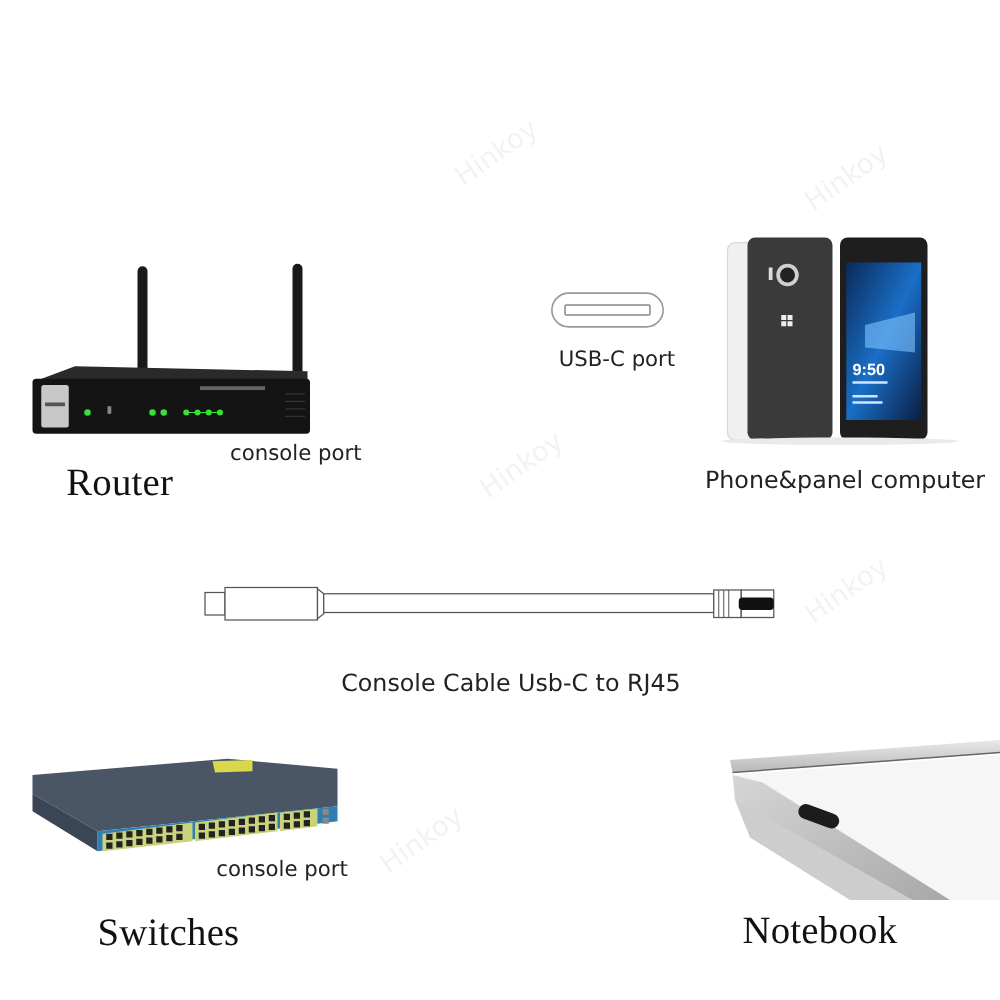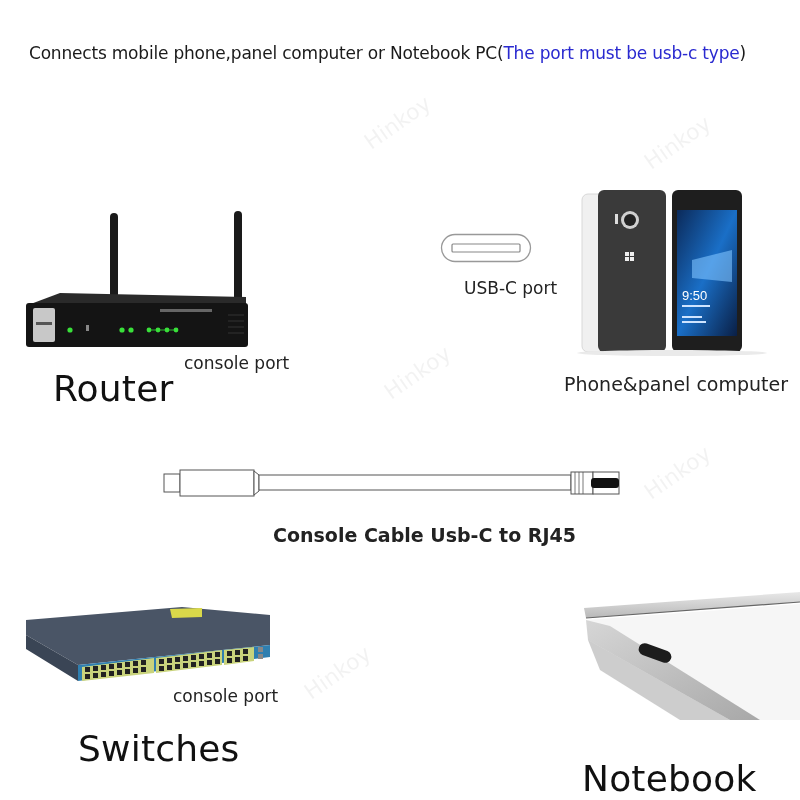--- a/index.html
+++ b/index.html
@@ -5,31 +5,30 @@
   html, body { margin: 0; padding: 0; }
   body {
     width: 800px; height: 800px; background: #ffffff; position: relative; overflow: hidden;
     font-family: "DejaVu Sans", "Liberation Sans", sans-serif; color: #111;
   }
   .abs { position: absolute; }
   .intro { left: 29px; top: 38px; font-size: 17px; line-height: 31.5px; color: #1a1a1a; letter-spacing: -0.2px; }
   .intro .line { white-space: nowrap; }
   .intro .hl { color: #2a2ad0; }
 
-  .big-label { font-size: 36px; color: #111; letter-spacing: 0.2px; white-space: nowrap; }
+  .big-label { font-size: 31px; color: #111; letter-spacing: 0.2px; white-space: nowrap; font-family: Liberation Serif, serif; }
   .mid-label { font-size: 19px; color: #222; white-space: nowrap; }
   .small-label { font-size: 17px; color: #222; white-space: nowrap; }
 
   .watermark { color: rgba(0,0,0,0.05); font-size: 22px; transform: rotate(-35deg); white-space: nowrap; }
 </style>
 </head>
 <body>
 
 <div class="abs intro">
-  <div class="line"><span>Connects mobile phone,panel computer or Notebook PC(</span><span class="hl">The port must be usb-c type</span><span>)</span></div>
 </div>
 
 <div class="abs watermark" style="left:360px;top:110px;">Hinkoy</div>
 <div class="abs watermark" style="left:640px;top:130px;">Hinkoy</div>
 <div class="abs watermark" style="left:380px;top:360px;">Hinkoy</div>
 <div class="abs watermark" style="left:640px;top:460px;">Hinkoy</div>
 <div class="abs watermark" style="left:300px;top:660px;">Hinkoy</div>
 
 <div class="abs" style="left:20px;top:205px;width:230px;height:145px;">
   <svg width="230" height="145" viewBox="0 0 230 145">
@@ -66,23 +65,23 @@
 </div>
 <div class="abs small-label" style="left:184px;top:353px;">console port</div>
 <div class="abs big-label" style="left:53px;top:368px;">Router</div>
 
 <div class="abs" style="left:440px;top:233px;width:92px;height:30px;">
   <svg width="92" height="30" viewBox="0 0 92 30">
     <rect x="1.5" y="1.5" width="89" height="27" rx="13.5" fill="#fff" stroke="#999" stroke-width="1.3"></rect>
     <rect x="12" y="11" width="68" height="8" rx="1" fill="#fff" stroke="#888" stroke-width="1.2"></rect>
   </svg>
 </div>
-<div class="abs small-label" style="left:447px;top:278px;margin-left:17px;">USB-C port</div>
-
-<div class="abs" style="left:572px;top:188px;width:200px;height:168px;">
+<div class="abs small-label" style="left:447px;top:278px;">USB-C port</div>
+
+<div class="abs" style="left:572px;top:188px;width:200px;height:168px;font-weight:bold;">
   <svg width="200" height="168" viewBox="0 0 200 168">
 
     <rect x="10" y="6" width="30" height="158" rx="6" fill="#f0f0f0" stroke="#d8d8d8"></rect>
 
     <rect x="26" y="2" width="68" height="162" rx="6" fill="#3a3a3a"></rect>
     <circle cx="58" cy="32" r="9" fill="#d0d0d0"></circle>
     <circle cx="58" cy="32" r="6" fill="#222"></circle>
     <rect x="43" y="26" width="3" height="10" fill="#ddd"></rect>
     <g fill="#eee">
       <rect x="53" y="64" width="4" height="4"></rect>
@@ -126,21 +125,21 @@
     <g stroke="#555" stroke-width="0.8">
       <line x1="412" y1="7" x2="412" y2="29"></line>
       <line x1="416" y1="7" x2="416" y2="29"></line>
       <line x1="420" y1="7" x2="420" y2="29"></line>
     </g>
 
     <rect x="430" y="7" width="26" height="22" fill="#fff" stroke="#555" stroke-width="1"></rect>
     <rect x="428" y="13" width="28" height="10" rx="3" fill="#111"></rect>
   </svg>
 </div>
-<div class="abs mid-label" style="left:273px;top:524px;font-weight:bold;">Console Cable Usb-C to RJ45</div>
+<div class="abs mid-label" style="left:273px;top:536px;">Console Cable Usb-C to RJ45</div>
 
 <div class="abs" style="left:22px;top:605px;width:250px;height:80px;">
   <svg width="250" height="80" viewBox="0 0 250 80">
 
     <polygon points="4,15 160,2 248,10 248,40 56,60 4,30" fill="#4a5566"></polygon>
     <polygon points="148,4 180,3 180,12 150,13" fill="#d9d84a"></polygon>
 
     <polygon points="56,60 248,40 248,52 56,76" fill="#2f7fb0"></polygon>
     <polygon points="4,30 56,60 56,76 4,44" fill="#3a4555"></polygon>
 
@@ -211,13 +210,13 @@
     <line x1="6" y1="28" x2="220" y2="12" stroke="#666" stroke-width="1.2"></line>
 
     <polygon points="6,30 220,14 220,130 180,130" fill="#f6f6f6"></polygon>
 
     <polygon points="6,30 30,36 180,130 150,130 8,50" fill="url(#base)"></polygon>
     <polygon points="8,50 150,130 100,130 20,80" fill="#6f6f6f" opacity="0.35"></polygon>
 
     <rect x="58" y="57" width="34" height="12" rx="6" fill="#1c1c1c" transform="rotate(20 75 63)"></rect>
   </svg>
 </div>
-<div class="abs big-label" style="left:582px;top:726px;margin-top:32px;">Notebook</div>
+<div class="abs big-label" style="left:594px;top:726px;">Notebook</div>
 
 </body></html>

